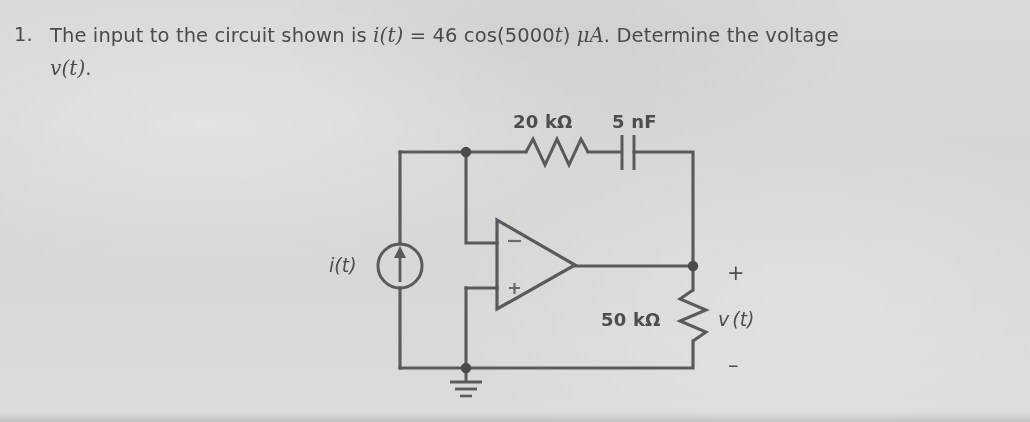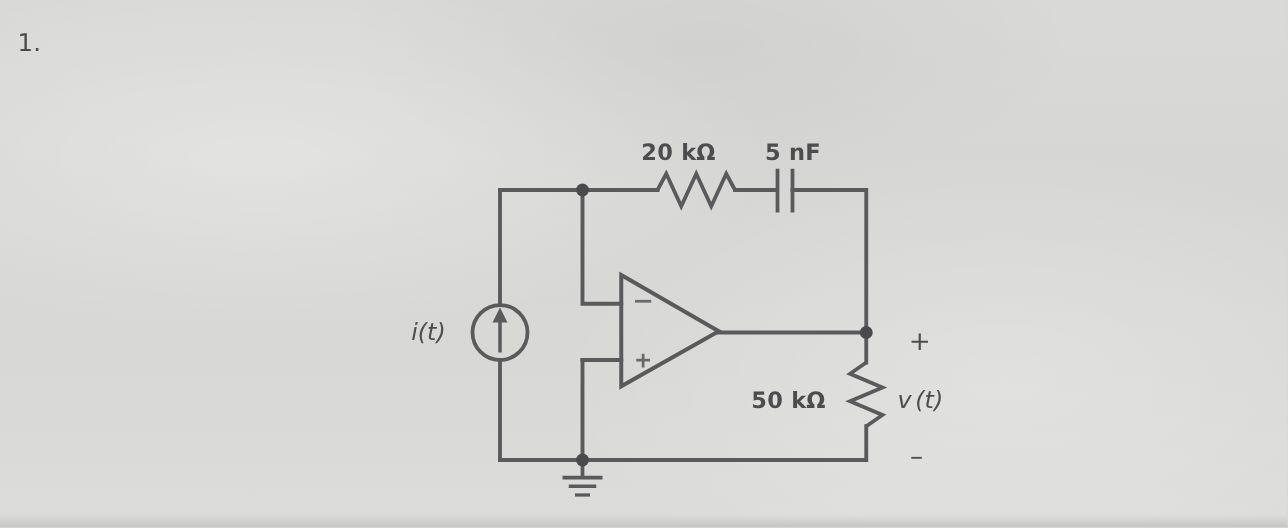--- a/index.html
+++ b/index.html
@@ -148,20 +148,22 @@
 </style>
 </head>
 <body>
 
 <div id="page">
 
   <div id="paper-grain"></div>
 
   <div id="problem">
     <span class="num">1.</span>
+    <span class="body"><span>The input to the circuit shown is </span><span class="mathi">i</span><span class="mathi">(t)</span><span class="mathn"> = </span><span class="mathn">46</span>&nbsp;<span class="mathn">cos(5000</span><span class="mathi">t</span><span class="mathn">)</span>&nbsp;<span class="mu">μA</span><span>. Determine the voltage</span></span>
+    <span id="line2"><span class="mathi">v</span><span class="mathi">(t)</span><span>.</span></span>
   </div>
 
   <svg id="circuit" viewBox="0 0 1030 422">
 
     <path class="wire" d="M 400,152 L 466,152"></path>
 
     <path class="wire" d="M 466,152 L 526,152"></path>
 
     <path class="comp" d="M 526,152 L 533,139 L 545,165 L 557,139 L 569,165 L 581,139 L 588,152"></path>
 

